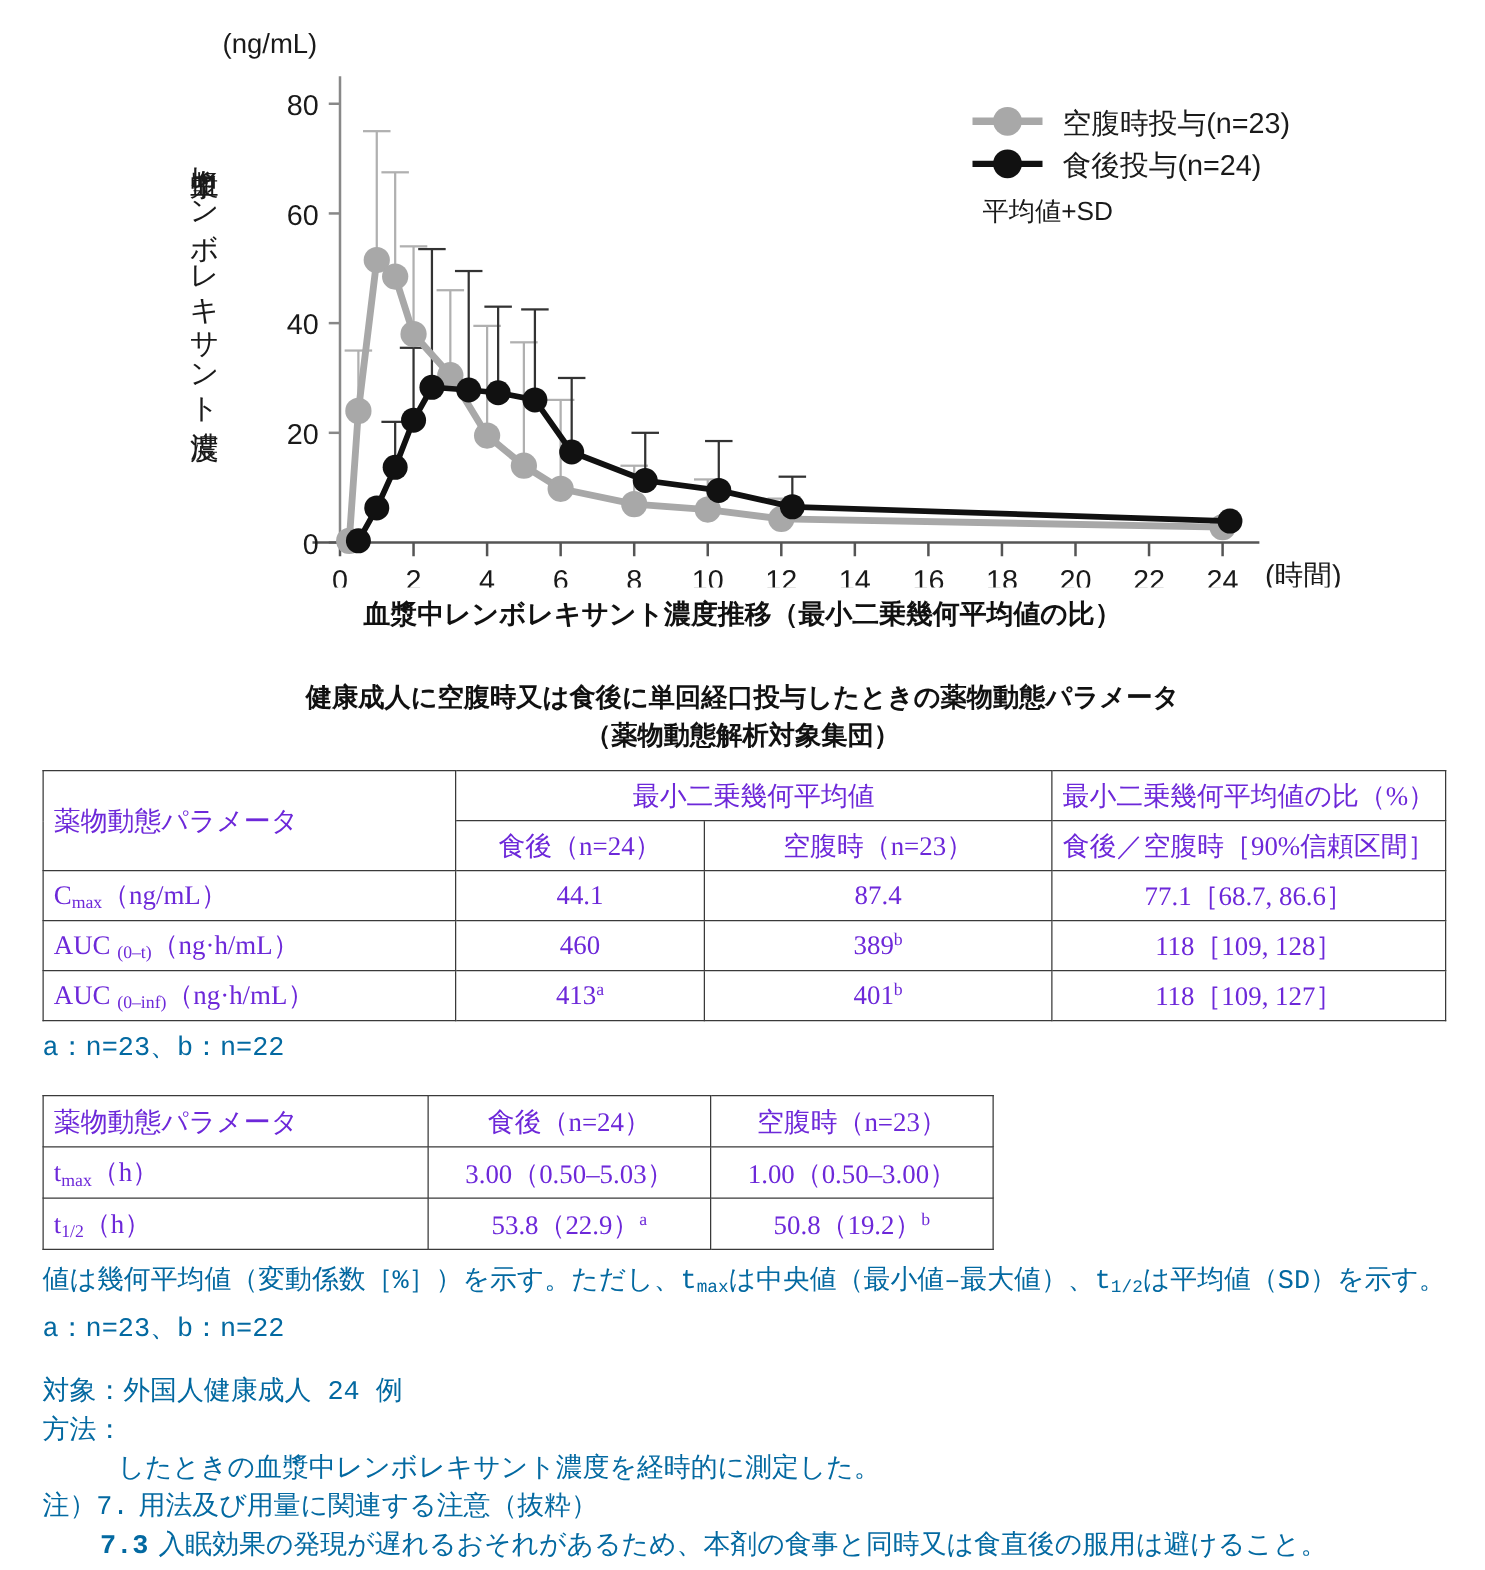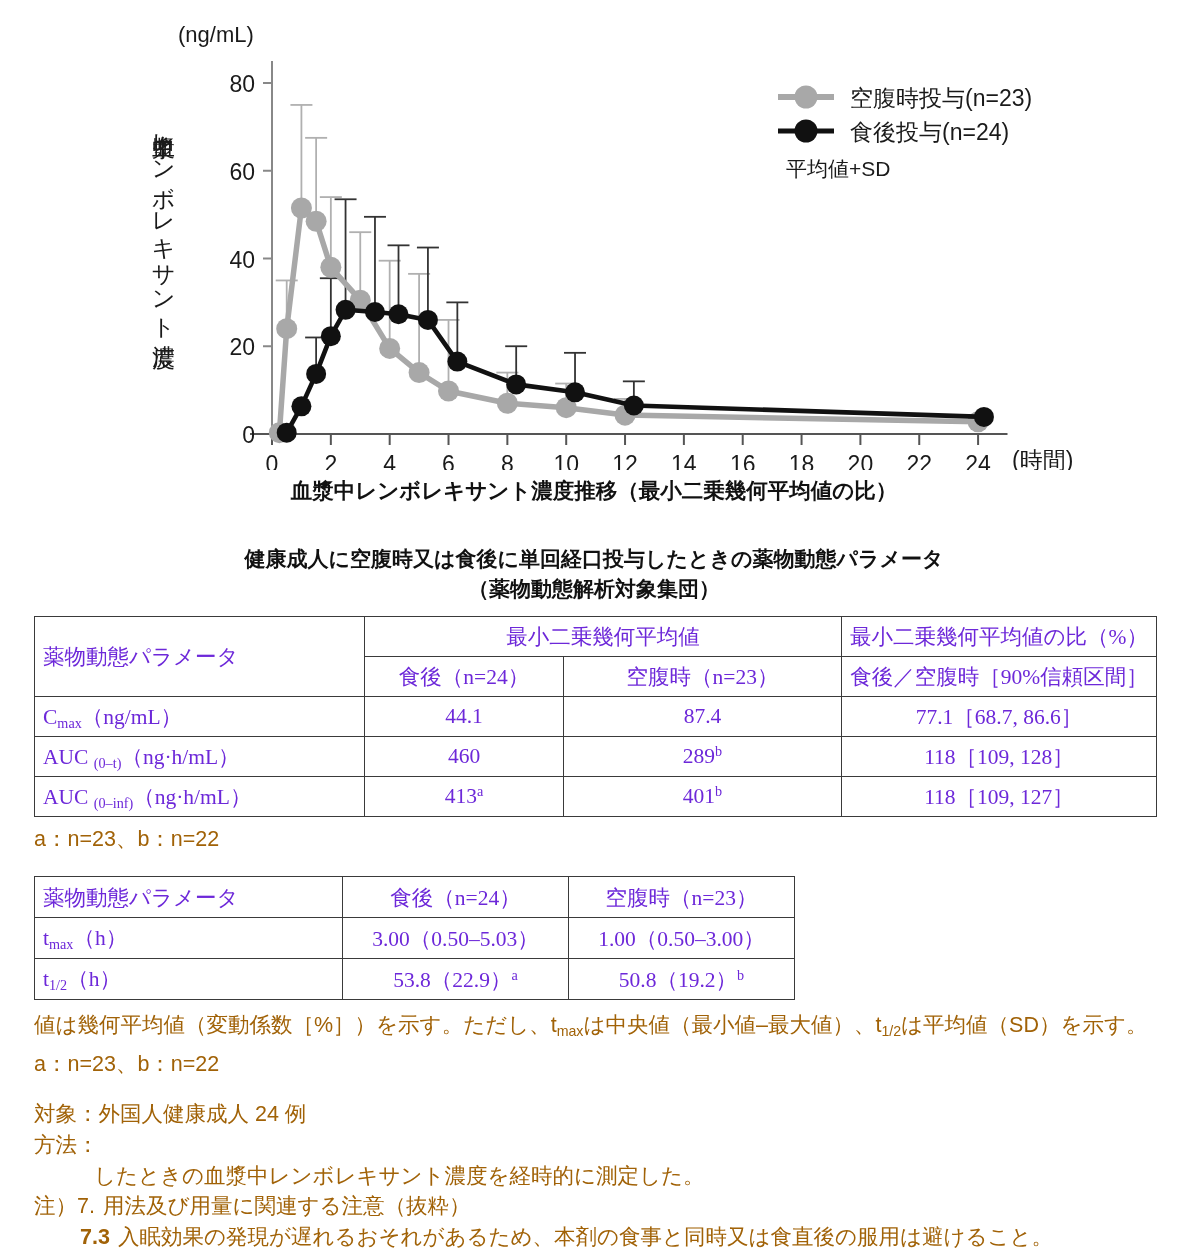--- a/index.html
+++ b/index.html
@@ -95,23 +95,23 @@
 
   #table2-wrap { margin: 22px 0 0 34px; }
   #table2 { width: 760px; }
   #table2 tr { height: 41px; }
 
   sub.tsub { font-size: 0.66em; vertical-align: -0.25em; }
   sup.tsup { font-size: 0.66em; vertical-align: 0.5em; }
 
   
   .note-line {
-    font-family: Liberation Sans, sans-serif;
+    font-family: Liberation Mono, monospace;
     font-size: 21.5px;
-    color: #a16207;
+    color: #0369a1;
     line-height: 30px;
   }
   #footnote-ab-1 { margin: 7px 0 0 34px; }
   #footnote-stats { margin: 10px 12px 0 34px; line-height: 31px; }
   #footnote-ab-2 { margin: 2px 0 0 34px; }
   #notes-block { margin: 20px 0 0 34px; }
   .note-row { display: flex; align-items: center; line-height: 31px; }
   .note-key { white-space: nowrap; }
   .note-indent-1 { padding-left: 46px; }
   .note-indent-2 { padding-left: 60px; }
@@ -292,21 +292,21 @@
         </td>
         <td class="ctr"><span>44.1</span><sup class="tsup"></sup></td>
         <td class="ctr"><span>87.4</span><sup class="tsup"></sup></td>
         <td class="ctr">77.1［68.7, 86.6］</td>
       </tr>
       <tr>
         <td class="lft">
           <span>AUC </span><sub class="tsub">(0–t)</sub><span>（ng·h/mL）</span>
         </td>
         <td class="ctr"><span>460</span><sup class="tsup"></sup></td>
-        <td class="ctr"><span>289</span><sup class="tsup">b</sup></td>
+        <td class="ctr"><span>389</span><sup class="tsup">b</sup></td>
         <td class="ctr">118［109, 128］</td>
       </tr>
       <tr>
         <td class="lft">
           <span>AUC </span><sub class="tsub">(0–inf)</sub><span>（ng·h/mL）</span>
         </td>
         <td class="ctr"><span>413</span><sup class="tsup">a</sup></td>
         <td class="ctr"><span>401</span><sup class="tsup">b</sup></td>
         <td class="ctr">118［109, 127］</td>
       </tr>

